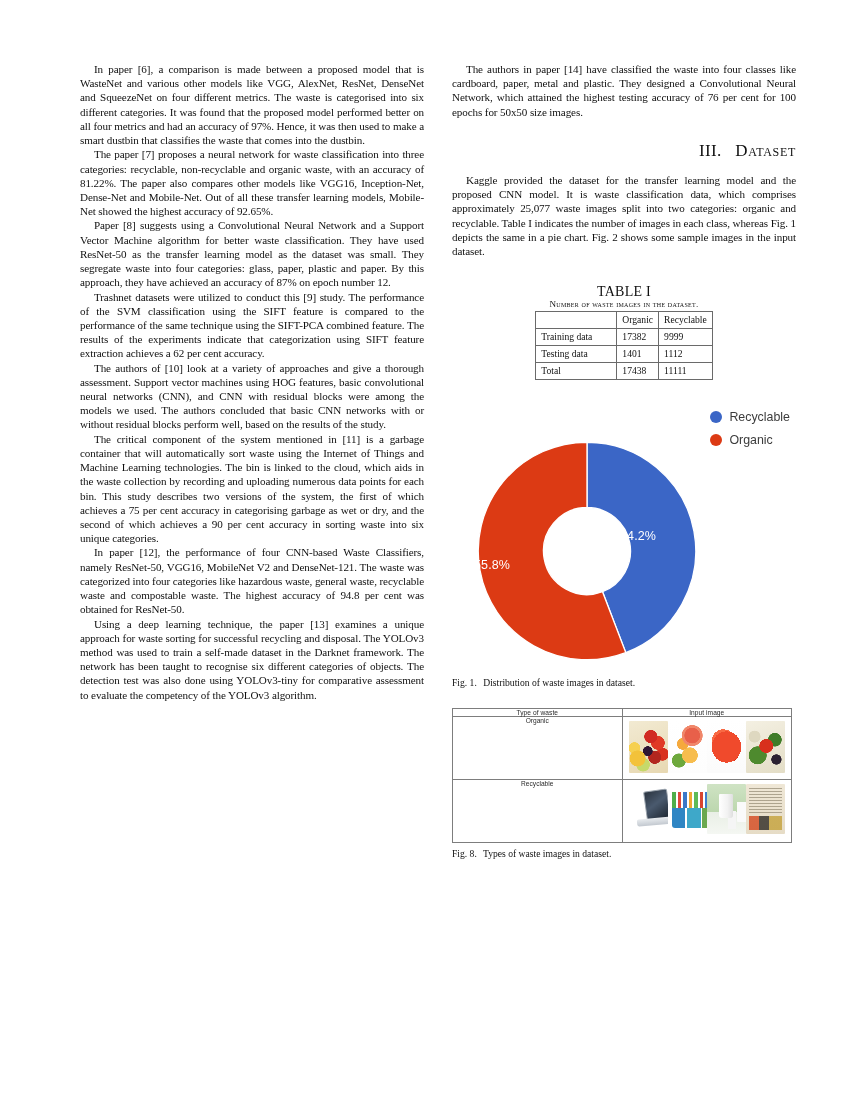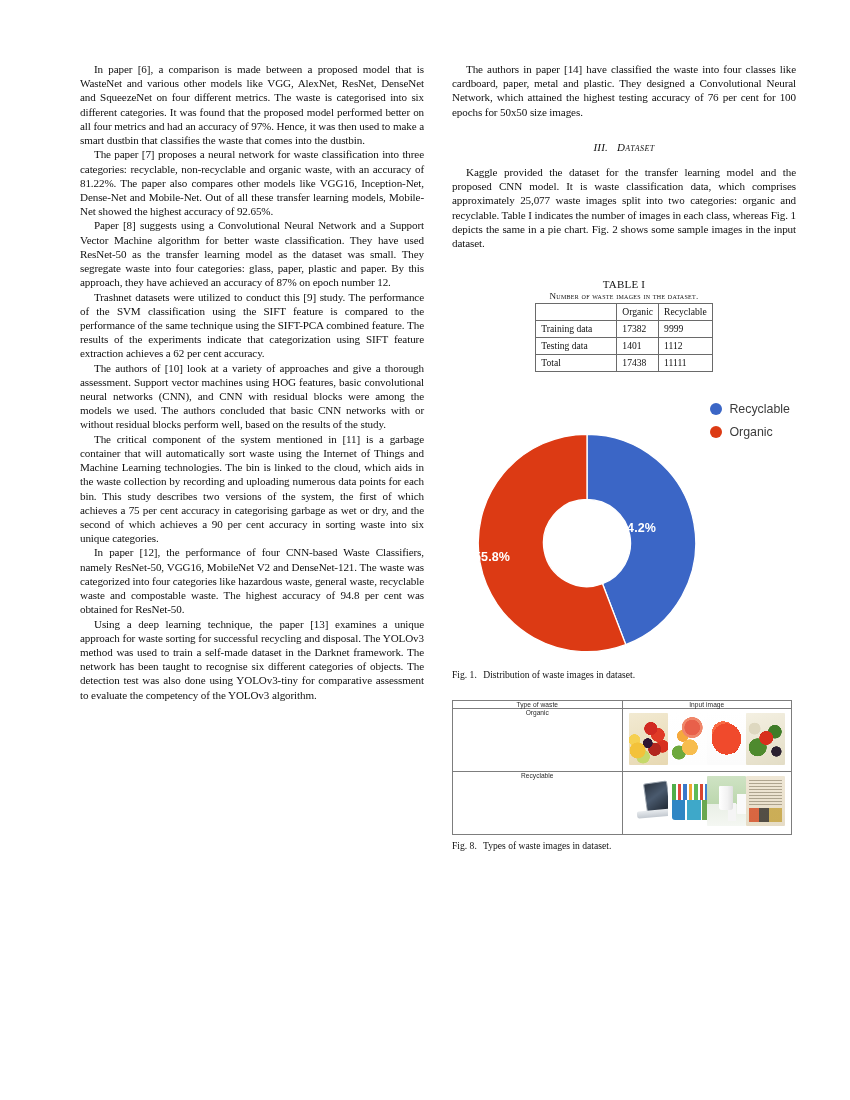--- a/index.html
+++ b/index.html
@@ -45,40 +45,39 @@
     text-align: justify;
     text-indent: 14px;
     hyphens: auto;
     -webkit-hyphens: auto;
     letter-spacing: -0.01em;
   }
   p.body + p.body { margin-top: 0; }
 
   h2.section {
     margin: 22px 0 12px 0;
-    text-align: center;
-    font-size: 11px;
+    text-align: right;
+    font-size: 17px;
     font-weight: normal;
     letter-spacing: 0.02em;
-    font-style: italic;
   }
   h2.section .numeral { font-variant: normal; }
   h2.section .smallcaps {
     font-variant: small-caps;
     letter-spacing: 0.04em;
   }
 
   
   .table-block {
     margin-top: 28px;
     margin-bottom: 4px;
     text-align: center;
   }
   .table-title {
-    font-size: 11px;
+    font-size: 14px;
     line-height: 12px;
     letter-spacing: 0.02em;
   }
   .table-subtitle {
     font-size: 9.1px;
     line-height: 13px;
     font-variant: small-caps;
     letter-spacing: 0.03em;
   }
   table.data {
@@ -114,21 +113,21 @@
     left: 24px;
     top: 30px;
     width: 222px;
     height: 222px;
   }
   .slice-label {
     position: absolute;
     color: #ffffff;
     font-family: "Liberation Sans", "DejaVu Sans", sans-serif;
     font-size: 12.5px;
-    font-weight: 700;
+    font-weight: 400;
     letter-spacing: 0.01em;
   }
   .label-recyclable { left: 168px; top: 119px; }
   .label-organic    { left: 22px;  top: 148px; }
 
   .legend {
     position: absolute;
     right: 6px;
     top: 0px;
     font-family: "Liberation Sans", "DejaVu Sans", sans-serif;

